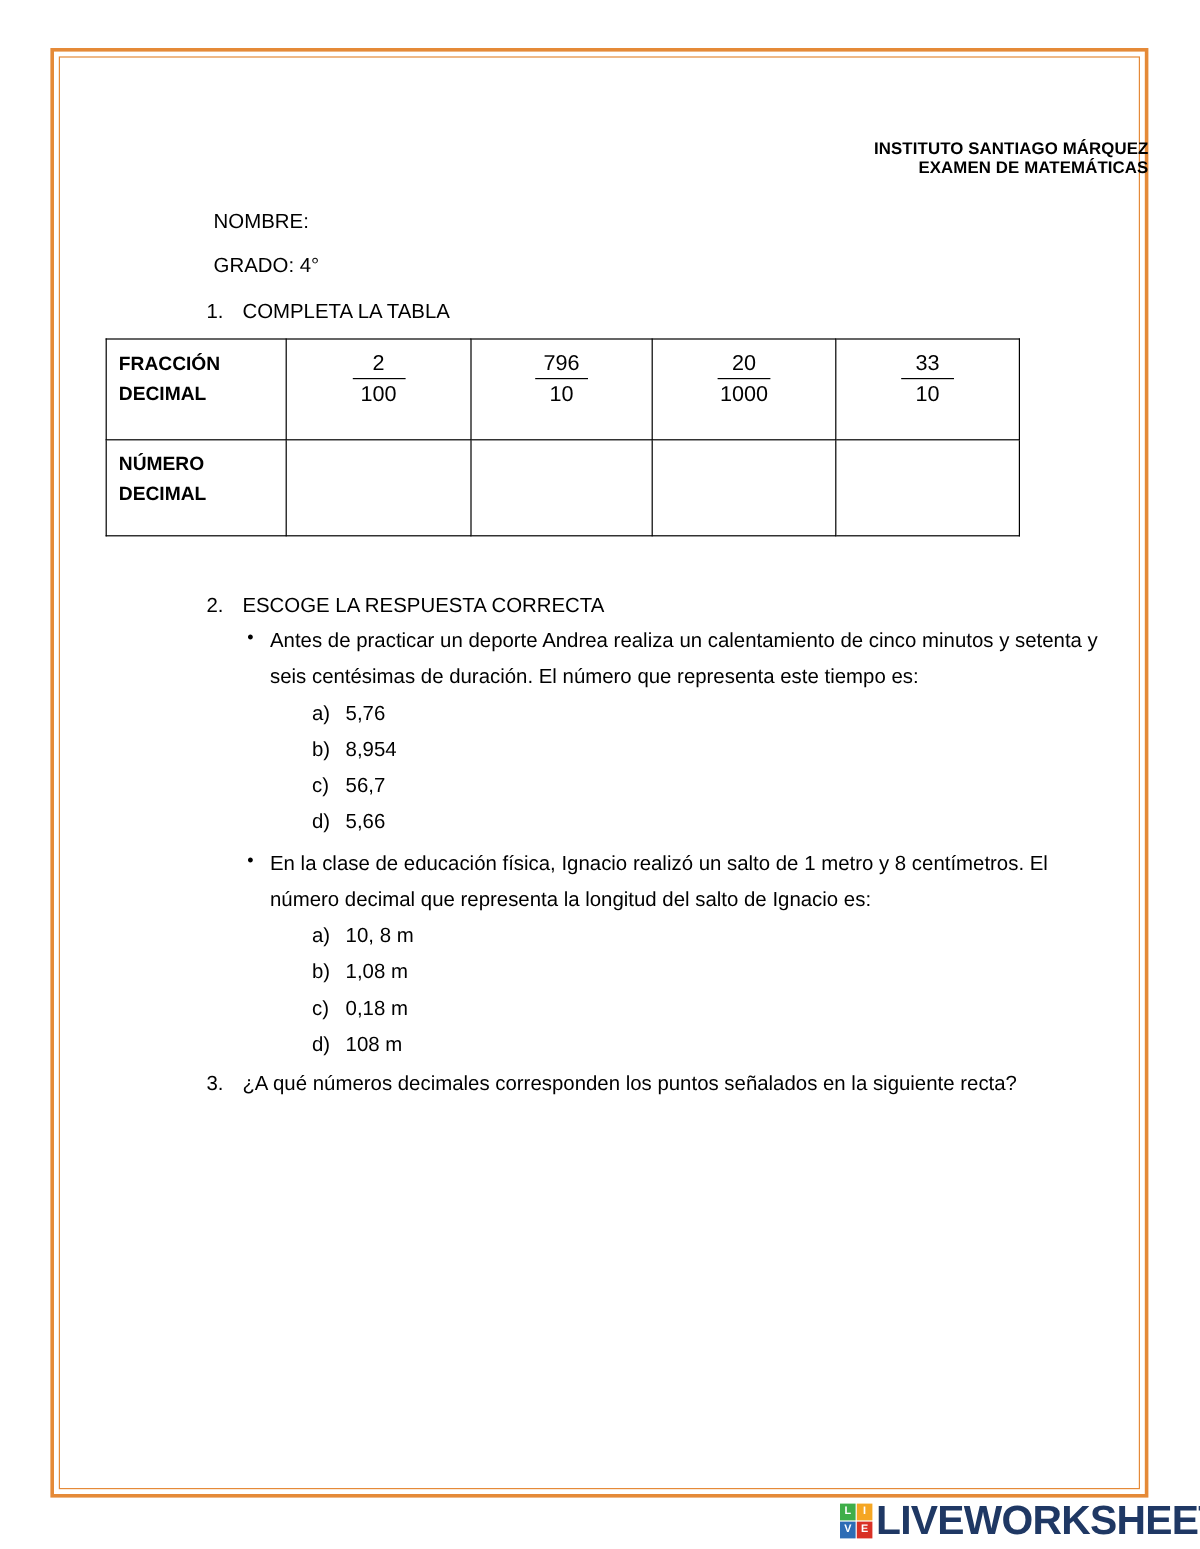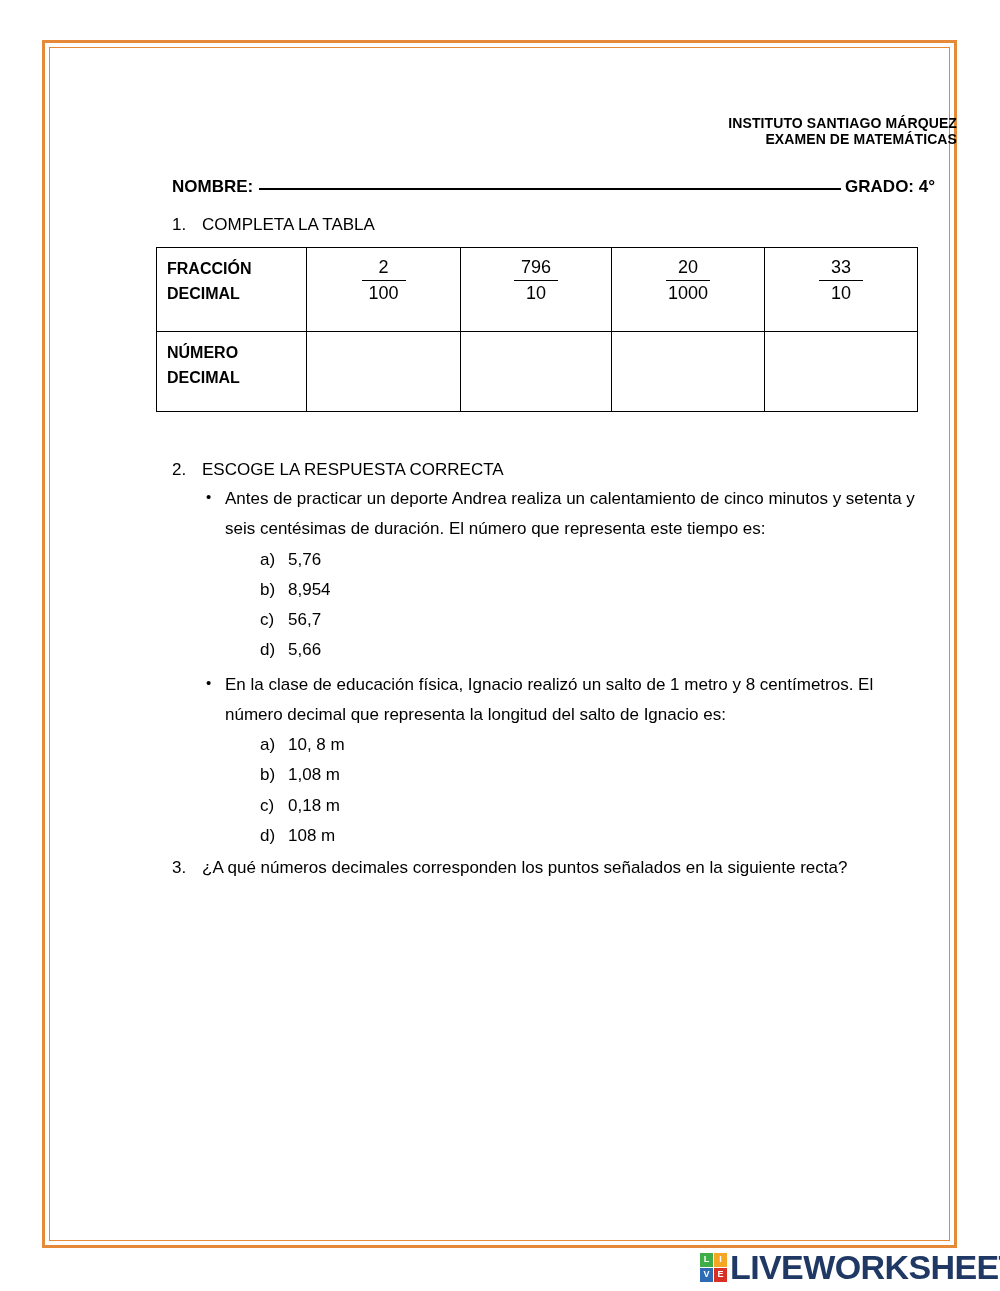--- a/index.html
+++ b/index.html
@@ -57,22 +57,23 @@
   #title-institute { margin-top: 75px; }
   #title-exam { }
 
   
   #name-row {
     display: flex;
     align-items: baseline;
     margin-top: 28px;
     padding-left: 130px;
     padding-right: 22px;
-    font-weight: bold;
-    font-size: 17px;
+    font-weight: normal;
+    font-size: 17px;
+    flex-direction: column;
   }
   #name-label { white-space: nowrap; }
   #name-blank {
     flex: 1 1 auto;
     margin: 0 4px 0 6px;
     border-bottom: 2.5px solid #000;
     height: 15px;
     position: relative;
     top: -2px;
   }
@@ -87,21 +88,21 @@
   }
   .q-heading .q-num {
     width: 30px;
     flex: 0 0 30px;
   }
   .q-heading .q-text { flex: 1 1 auto; }
 
   
   #fraction-table {
     border-collapse: collapse;
-    margin-left: 114px;
+    margin-left: 46px;
     margin-top: 12px;
     width: 761px;
     table-layout: fixed;
     border-radius: 15px;
   }
   #fraction-table td {
     border: 1px solid #000;
     vertical-align: top;
     padding: 9px 10px 8px 10px;
     font-size: 16px;

